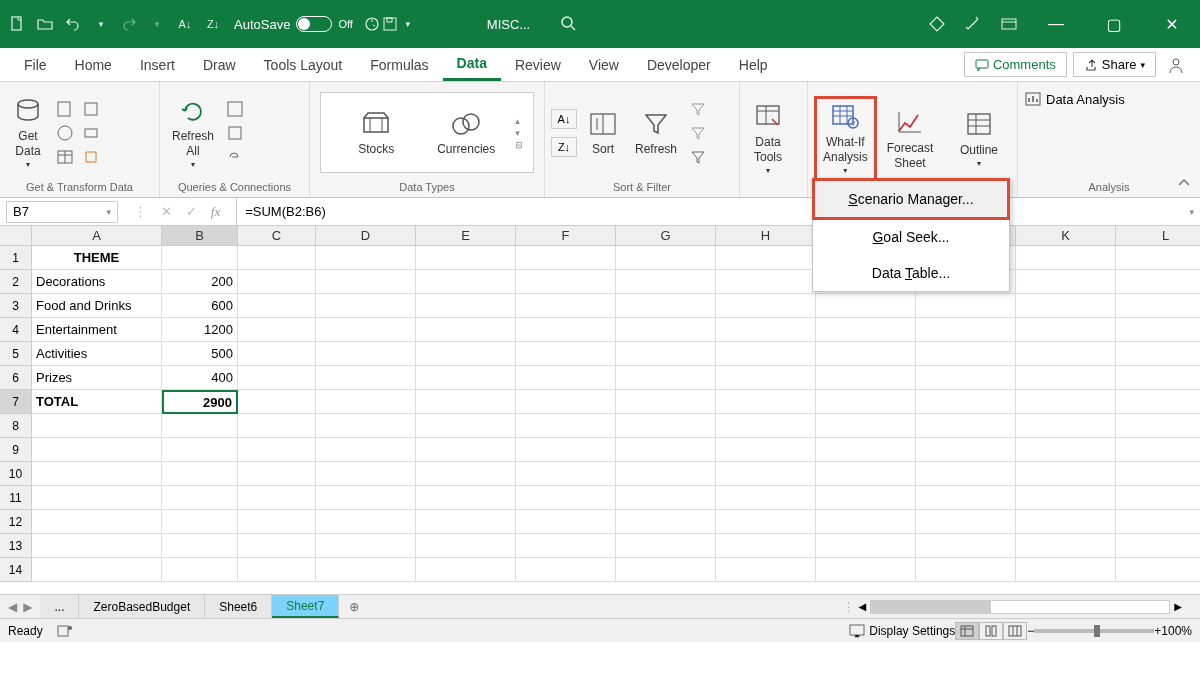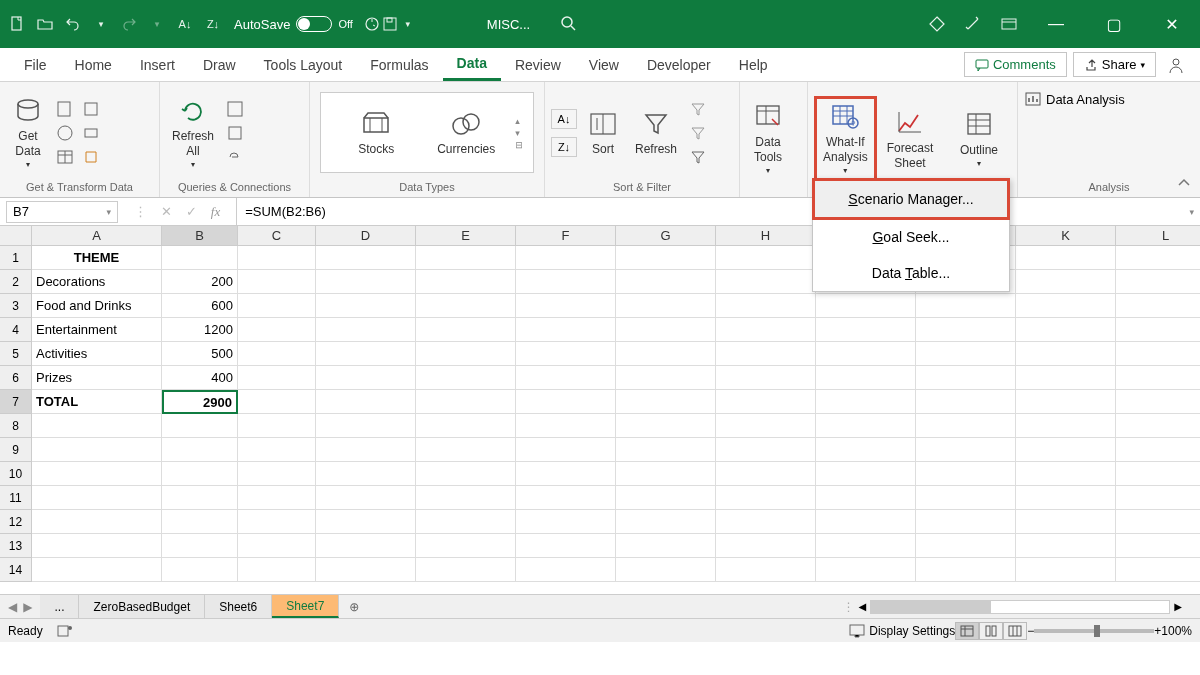--- a/index.html
+++ b/index.html
@@ -67,21 +67,21 @@
 .cell.bold { font-weight: bold; }
 .cell.num { justify-content: flex-end; }
 .cell.active { border: 2px solid #107c41; }
 .col-A { width: 130px; } .col-B { width: 76px; } .col-C { width: 78px; }
 .col-w { width: 100px; }
 
 
 .sheet-bar { height: 24px; background: #f0f0f0; border-top: 1px solid #ccc; display: flex; align-items: center; font-size: 12px; }
 .sheet-nav { display: flex; gap: 6px; padding: 0 8px; color: #888; }
 .sheet-tab { padding: 0 14px; height: 100%; display: flex; align-items: center; border-right: 1px solid #ccc; background: #e8e8e8; cursor:pointer; }
-.sheet-tab.active { background: #fdba74; border-bottom: 2px solid #107c41; color: #107c41; font-weight: 500; }
+.sheet-tab.active { background: #7dd3fc; border-bottom: 2px solid #107c41; color: #107c41; font-weight: 500; }
 .sheet-add { padding: 0 10px; color: #666; }
 .hscroll-area { flex: 1; display: flex; align-items: center; justify-content: flex-end; gap: 4px; padding-right: 18px; }
 .hscroll-track { width: 300px; height: 14px; background: #fff; border: 1px solid #ccc; position: relative; }
 .hscroll-thumb { position:absolute; left:0; top:0; width: 120px; height: 100%; background: #ccc; }
 
 
 .status-bar { height: 24px; background: #f0f0f0; border-top: 1px solid #ccc; display: flex; align-items: center; font-size: 12px; padding: 0 8px; }
 .status-bar .right { margin-left: auto; display: flex; align-items: center; }
 .view-btns { display: flex; gap: 0; }
 .view-btn { width: 24px; height: 18px; border: 1px solid #bbb; display: flex; align-items: center; justify-content: center; font-size: 10px; }

